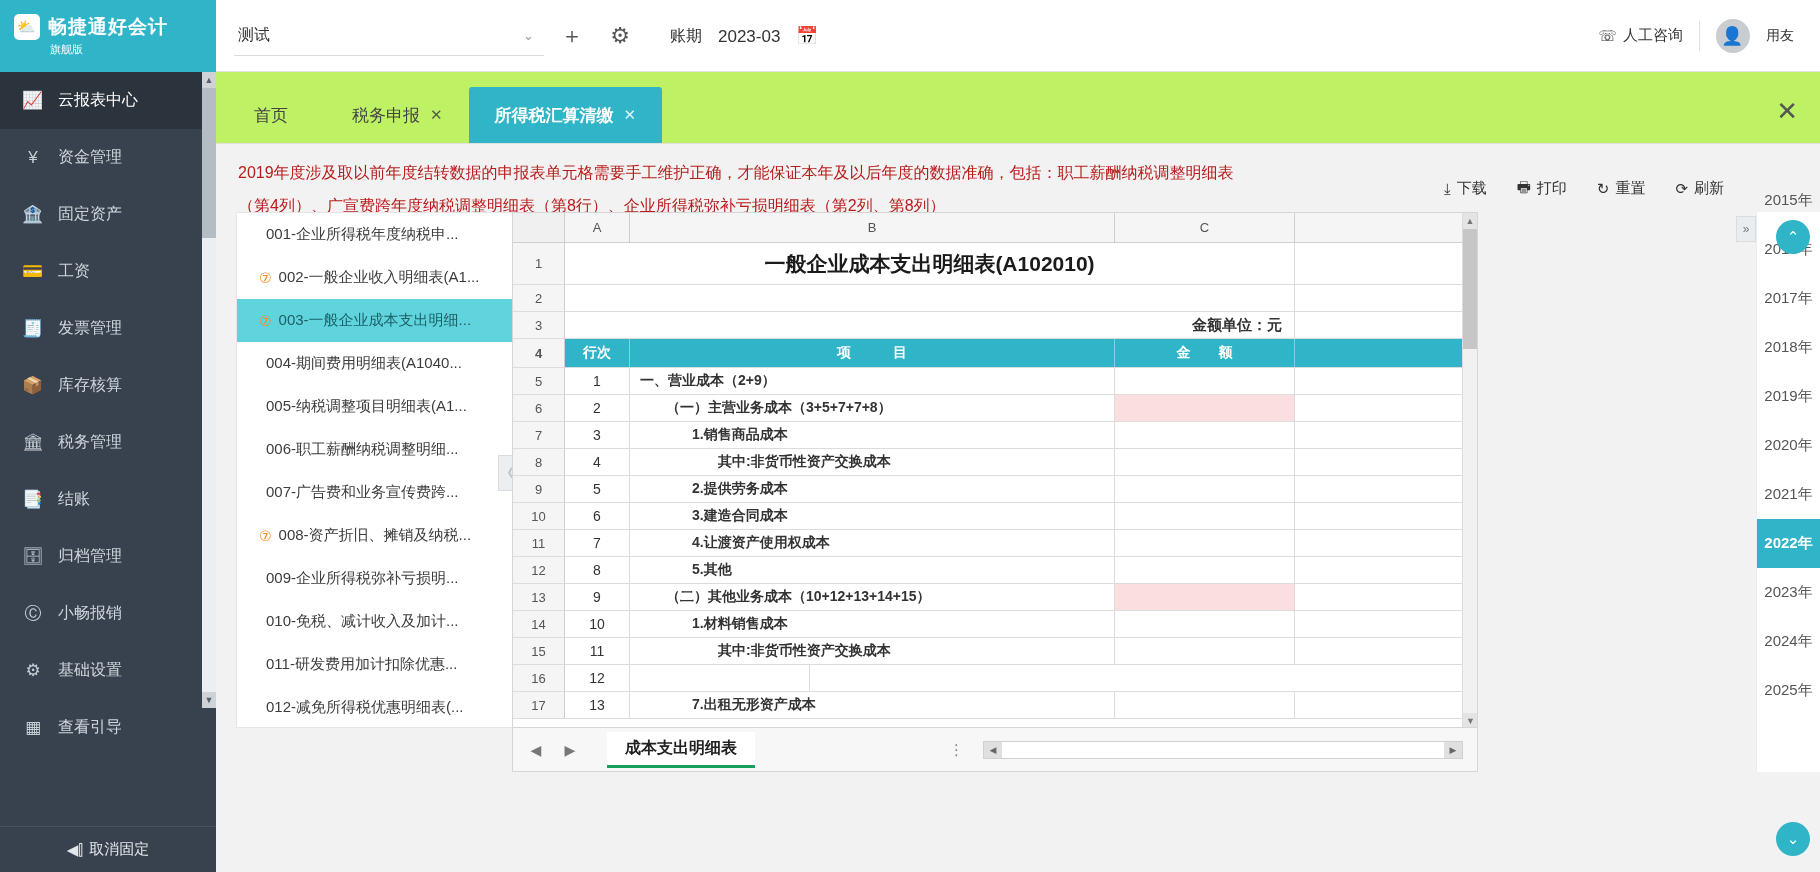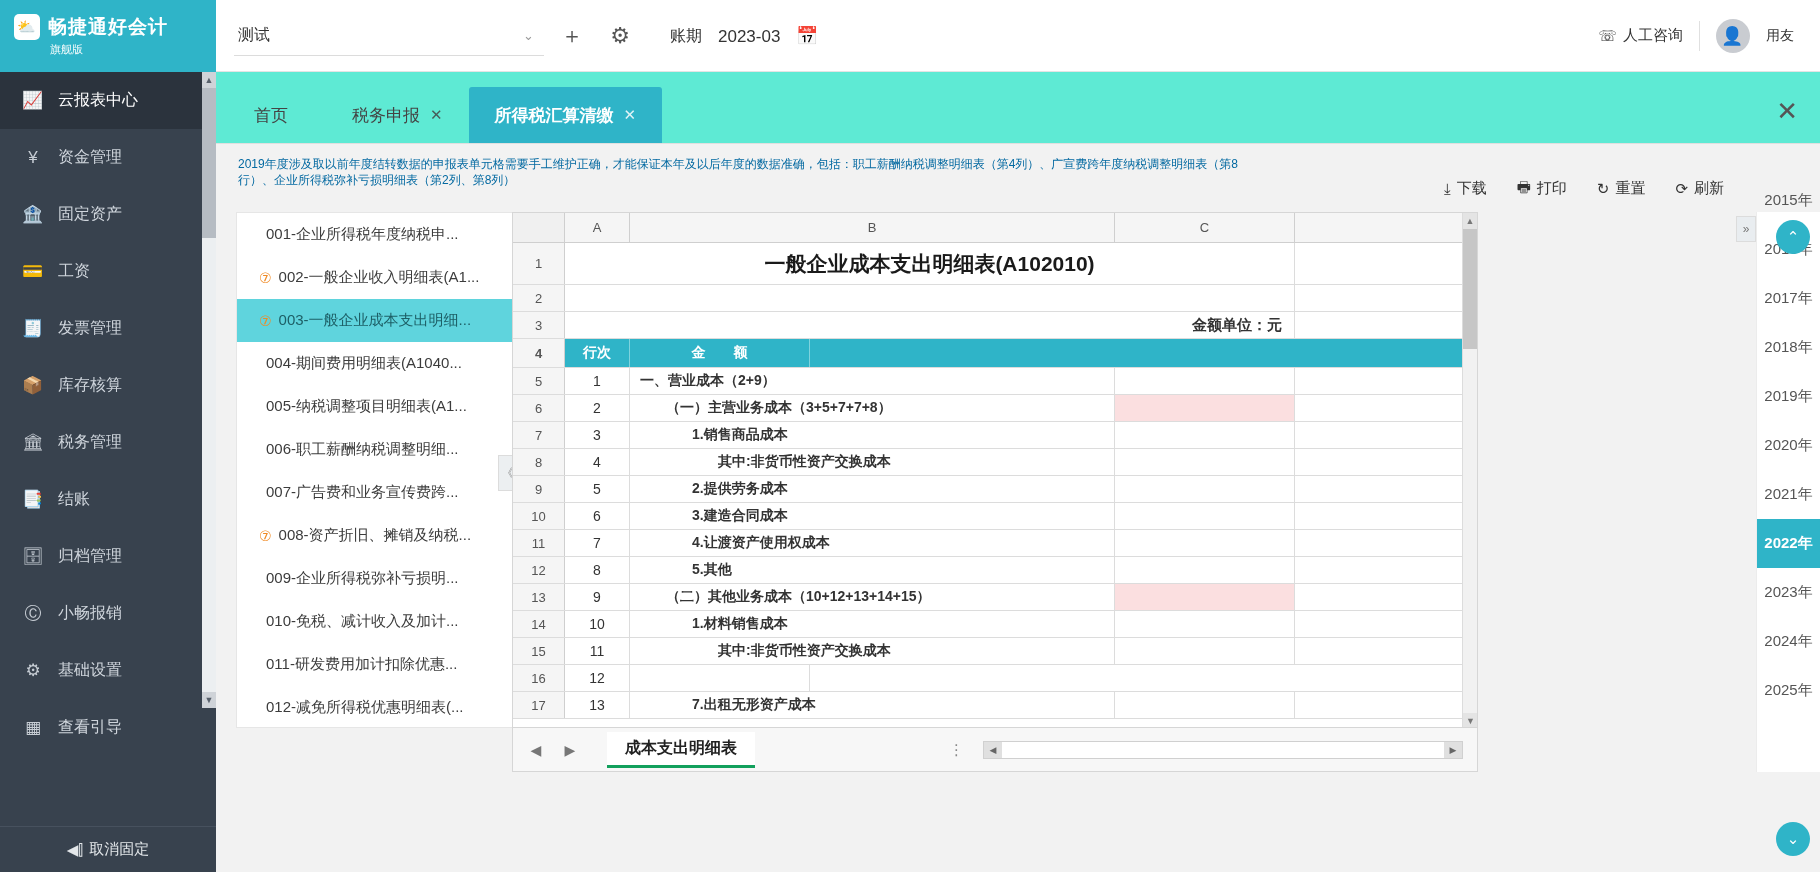--- a/index.html
+++ b/index.html
@@ -74,38 +74,38 @@
   .side-thumb{ position:absolute; right:0; top:16px; width:14px;height:150px;background:#b6bcc3;}
   .fix-bar {
     position:absolute; left:0; bottom:0; width:216px; height:46px;
     background:#38424e; border-top:1px solid #47515e;
     display:flex;align-items:center;justify-content:center;gap:6px;
     color:#e3e7ea; font-size:15px;
   }
   
   .tabbar {
     position:absolute; left:216px; top:72px; width:1604px; height:72px;
-    background:#5eead4; border-bottom:1px solid #e0e0e0;
+    background:#bef264; border-bottom:1px solid #e0e0e0;
     display:flex; align-items:flex-end;
   }
   .tab {
     height:56px; display:flex; align-items:center; gap:10px;
     padding:0 26px; font-size:17px; color:#444; position:relative;
   }
   .tab.home { padding:0 38px; }
   .tab.active { background:#2fb4c8; color:#fff; border-radius:3px 3px 0 0; font-weight:bold;}
   .tab .x { font-size:15px; opacity:.85;}
   .tabbar-close {
     margin-left:auto; margin-right:22px; margin-bottom:16px;
     font-size:26px; color:#555;
   }
   
   .warn {
     position:absolute; left:238px; top:156px; width:1020px;
-    color:#0369a1; font-size:12px; line-height:16px;
+    color:#b91c1c; font-size:16px; line-height:33px;
   }
   .toolbar-right {
     position:absolute; right:96px; top:176px; display:flex; gap:30px; align-items:center;
     color:#333; font-size:15px;
   }
   .tool { display:flex; align-items:center; gap:6px; }
   
   .report-panel {
     position:absolute; left:236px; top:212px; width:276px; height:516px;
     background:#fff; border:1px solid #e6e6e6; border-right:none; overflow:hidden;
@@ -412,20 +412,21 @@
         <div class="cd"></div>
       </div>
       <div class="row unit-row">
         <div class="rn">3</div>
         <div class="unit-cell">金额单位：元</div>
         <div class="cd"></div>
       </div>
       <div class="row hdr-row">
         <div class="rn">4</div>
         <div class="ca">行次</div>
+        <div class="cb">项　　　目</div>
         <div class="cc" style="display: flex; align-items: center; justify-content: center;">金　　额</div>
         <div class="cd"></div>
       </div>
       <div class="row">
         <div class="rn">5</div>
         <div class="ca">1</div>
         <div class="cb bold" style="padding-left: 10px;">一、营业成本（2+9）</div>
         <div class="cc"></div>
         <div class="cd"></div>
       </div>

